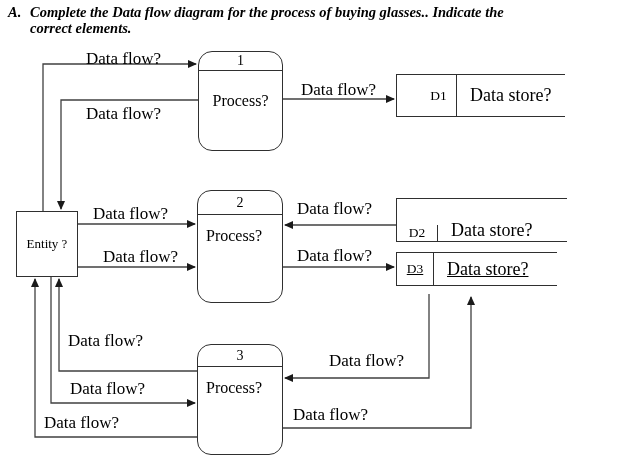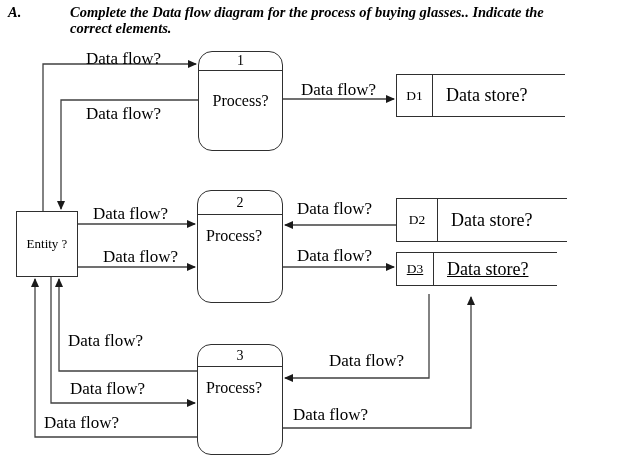--- a/index.html
+++ b/index.html
@@ -12,21 +12,21 @@
     overflow:hidden;
   }
   
   .title{
     position:absolute;left:8px;top:4px;
     display:flex;
     font-weight:bold;font-style:italic;
     font-size:14.5px;line-height:16px;
   }
   .title .marker{width:22px;flex:0 0 22px;}
-  .title .text{width:515px;margin-left:40px;}
+  .title .text{width:515px;}
   
   .flow-label{
     position:absolute;
     font-size:17px;line-height:14px;
     white-space:nowrap;
   }
   
   .entity{
     position:absolute;left:16px;top:211px;
     width:62px;height:66px;
@@ -75,23 +75,23 @@
     border-right:1.6px solid #2f2f2f;
     display:flex;align-items:center;justify-content:center;
     font-size:13.5px;
     box-sizing:border-box;
   }
   .datastore .ds-label{
     display:flex;align-items:center;
     padding-left:13px;
     font-size:18px;
   }
-  .d1{left:396px;top:74px;width:169px;height:43px;}
+  .d1{left:396px;top:74px;width:169px;height:43px;padding-left:24px;}
   .d1 .ds-cell{width:36px;}
-  .d2{left:396px;top:198px;width:171px;height:44px;}
+  .d2{left:396px;top:198px;width:171px;height:44px;align-items:flex-end;}
   .d2 .ds-cell{width:41px;}
   .d3{left:396px;top:252px;width:161px;height:34px;text-decoration:underline;}
   .d3 .ds-cell{width:37px;}
   
   .flow-layer{position:absolute;left:0;top:0;}
   .flow-layer polyline{
     fill:none;
     stroke:#404040;
     stroke-width:1.3;
   }

